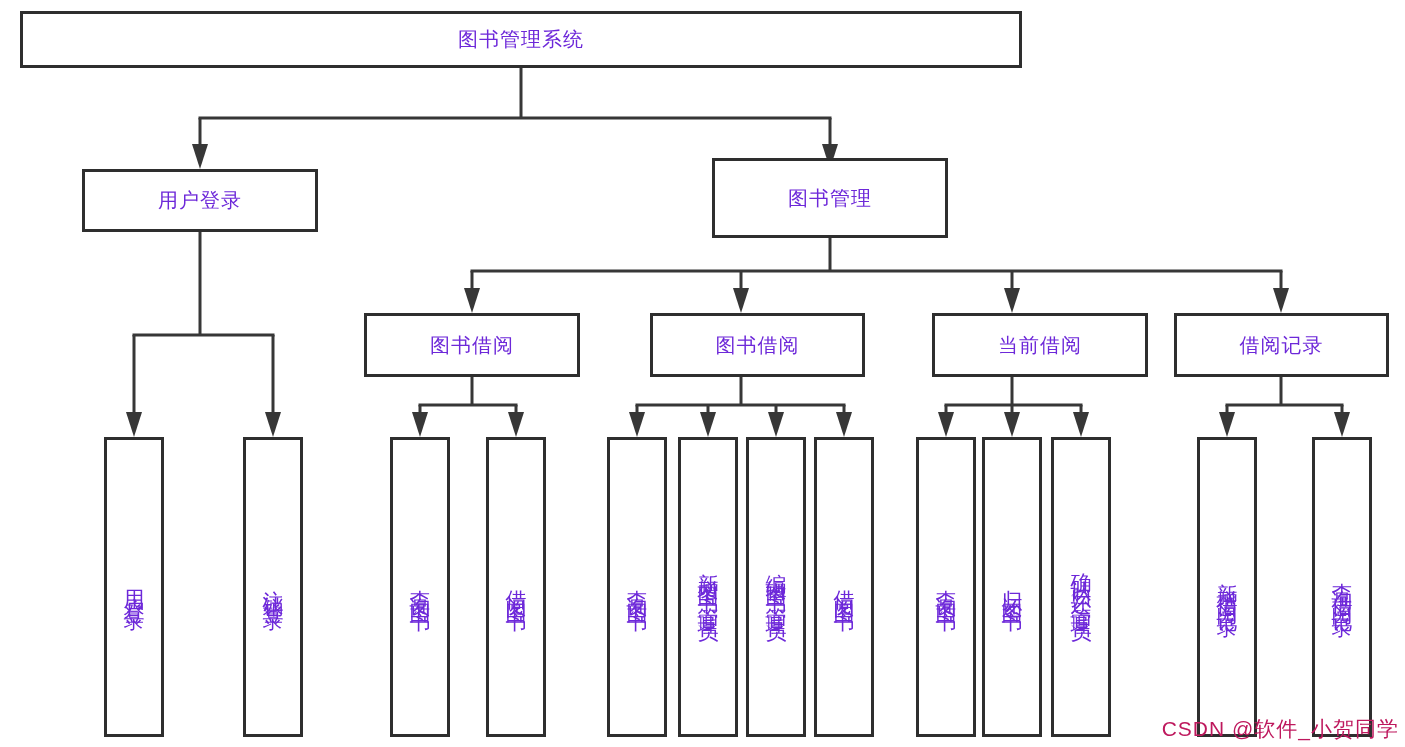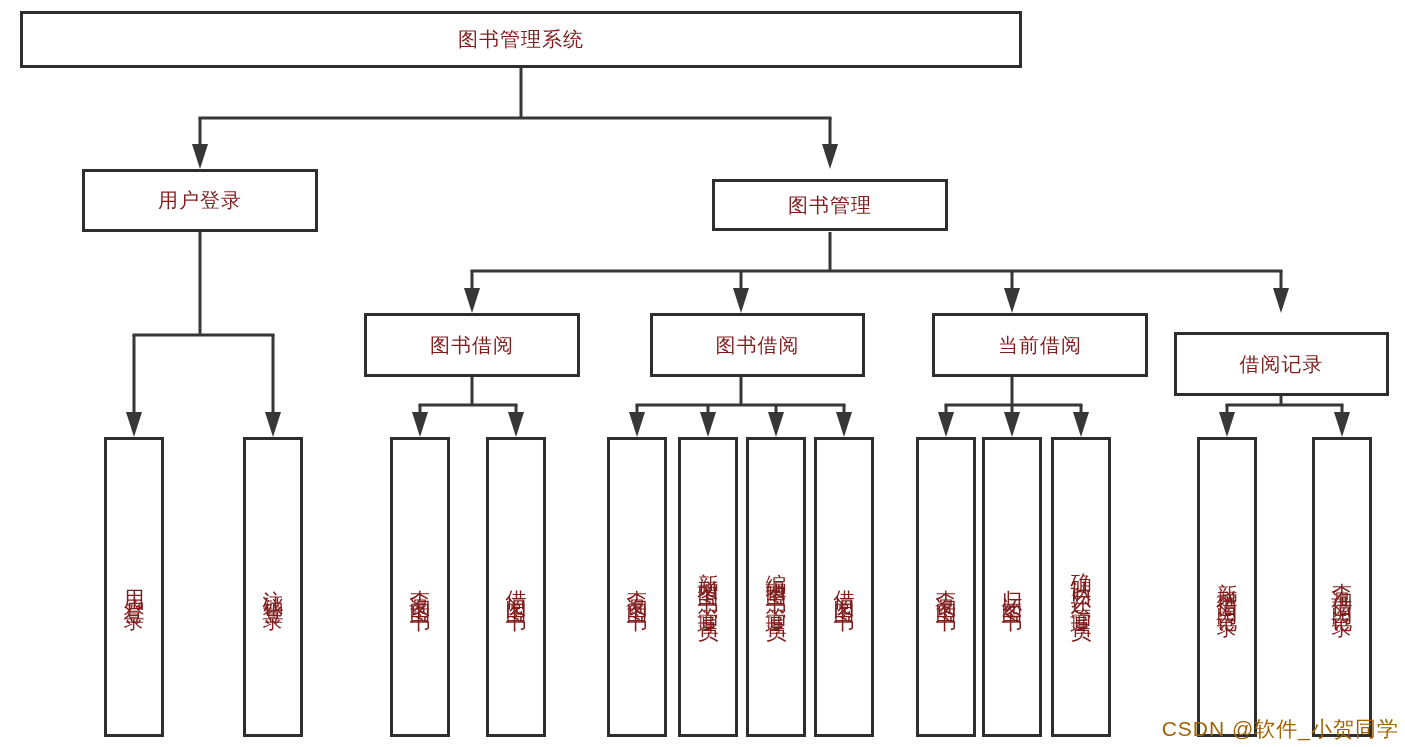--- a/index.html
+++ b/index.html
@@ -20,21 +20,21 @@
     left: 0;
     top: 0;
     width: 1405px;
     height: 747px;
   }
   .node {
     position: absolute;
     box-sizing: border-box;
     border: 3px solid #2e2e2e;
     background: #ffffff;
-    color: #7f1d1d;
+    color: #6d28d9;
     display: flex;
     align-items: center;
     justify-content: center;
     text-align: center;
   }
   .node.h {
     font-size: 20px;
     letter-spacing: 1px;
   }
   .node.v {
@@ -44,21 +44,21 @@
     letter-spacing: 7px;
     top: 437px;
     width: 60px;
     height: 300px;
   }
   .watermark {
     position: absolute;
     right: 6px;
     bottom: 4px;
     font-size: 21px;
-    color: #a16207;
+    color: #be185d;
     letter-spacing: 1px;
     white-space: nowrap;
   }
 </style>
 </head>
 <body>
 
 <div id="canvas">
 
   <svg id="connectors" viewBox="0 0 1405 747" xmlns="http://www.w3.org/2000/svg">
@@ -130,26 +130,26 @@
       <polygon points="1073,412 1089,412 1081,437"></polygon>
 
       <polygon points="1219,412 1235,412 1227,437"></polygon>
       <polygon points="1334,412 1350,412 1342,437"></polygon>
     </g>
   </svg>
 
   <div class="node h" style="left:20px; top:11px; width:1002px; height:57px;">图书管理系统</div>
 
   <div class="node h" style="left:82px; top:169px; width:236px; height:63px;">用户登录</div>
-  <div class="node h" style="left:712px; top:179px; width:236px; height:52px;">图书管理</div>
+  <div class="node h" style="left:712px; top:158px; width:236px; height:80px;">图书管理</div>
 
   <div class="node h" style="left:364px; top:313px; width:216px; height:64px;">图书借阅</div>
   <div class="node h" style="left:634px; top:313px; width:215px; height:64px;margin-left:16px;">图书借阅</div>
   <div class="node h" style="left:904px; top:313px; width:216px; height:64px;margin-left:28px;">当前借阅</div>
-  <div class="node h" style="left:1174px; top:313px; width:215px; height:64px;margin-top:19px;">借阅记录</div>
+  <div class="node h" style="left:1174px; top:313px; width:215px; height:64px;">借阅记录</div>
 
   <div class="node v" style="left:104px;">用户登录</div>
   <div class="node v" style="left:243px;">注销登录</div>
 
   <div class="node v" style="left:390px;">查询图书</div>
   <div class="node v" style="left:486px;">借阅图书</div>
 
   <div class="node v" style="left:607px;">查询图书</div>
   <div class="node v" style="left:678px;">新增图书（管理员）</div>
   <div class="node v" style="left:746px;">编辑图书（管理员）</div>

